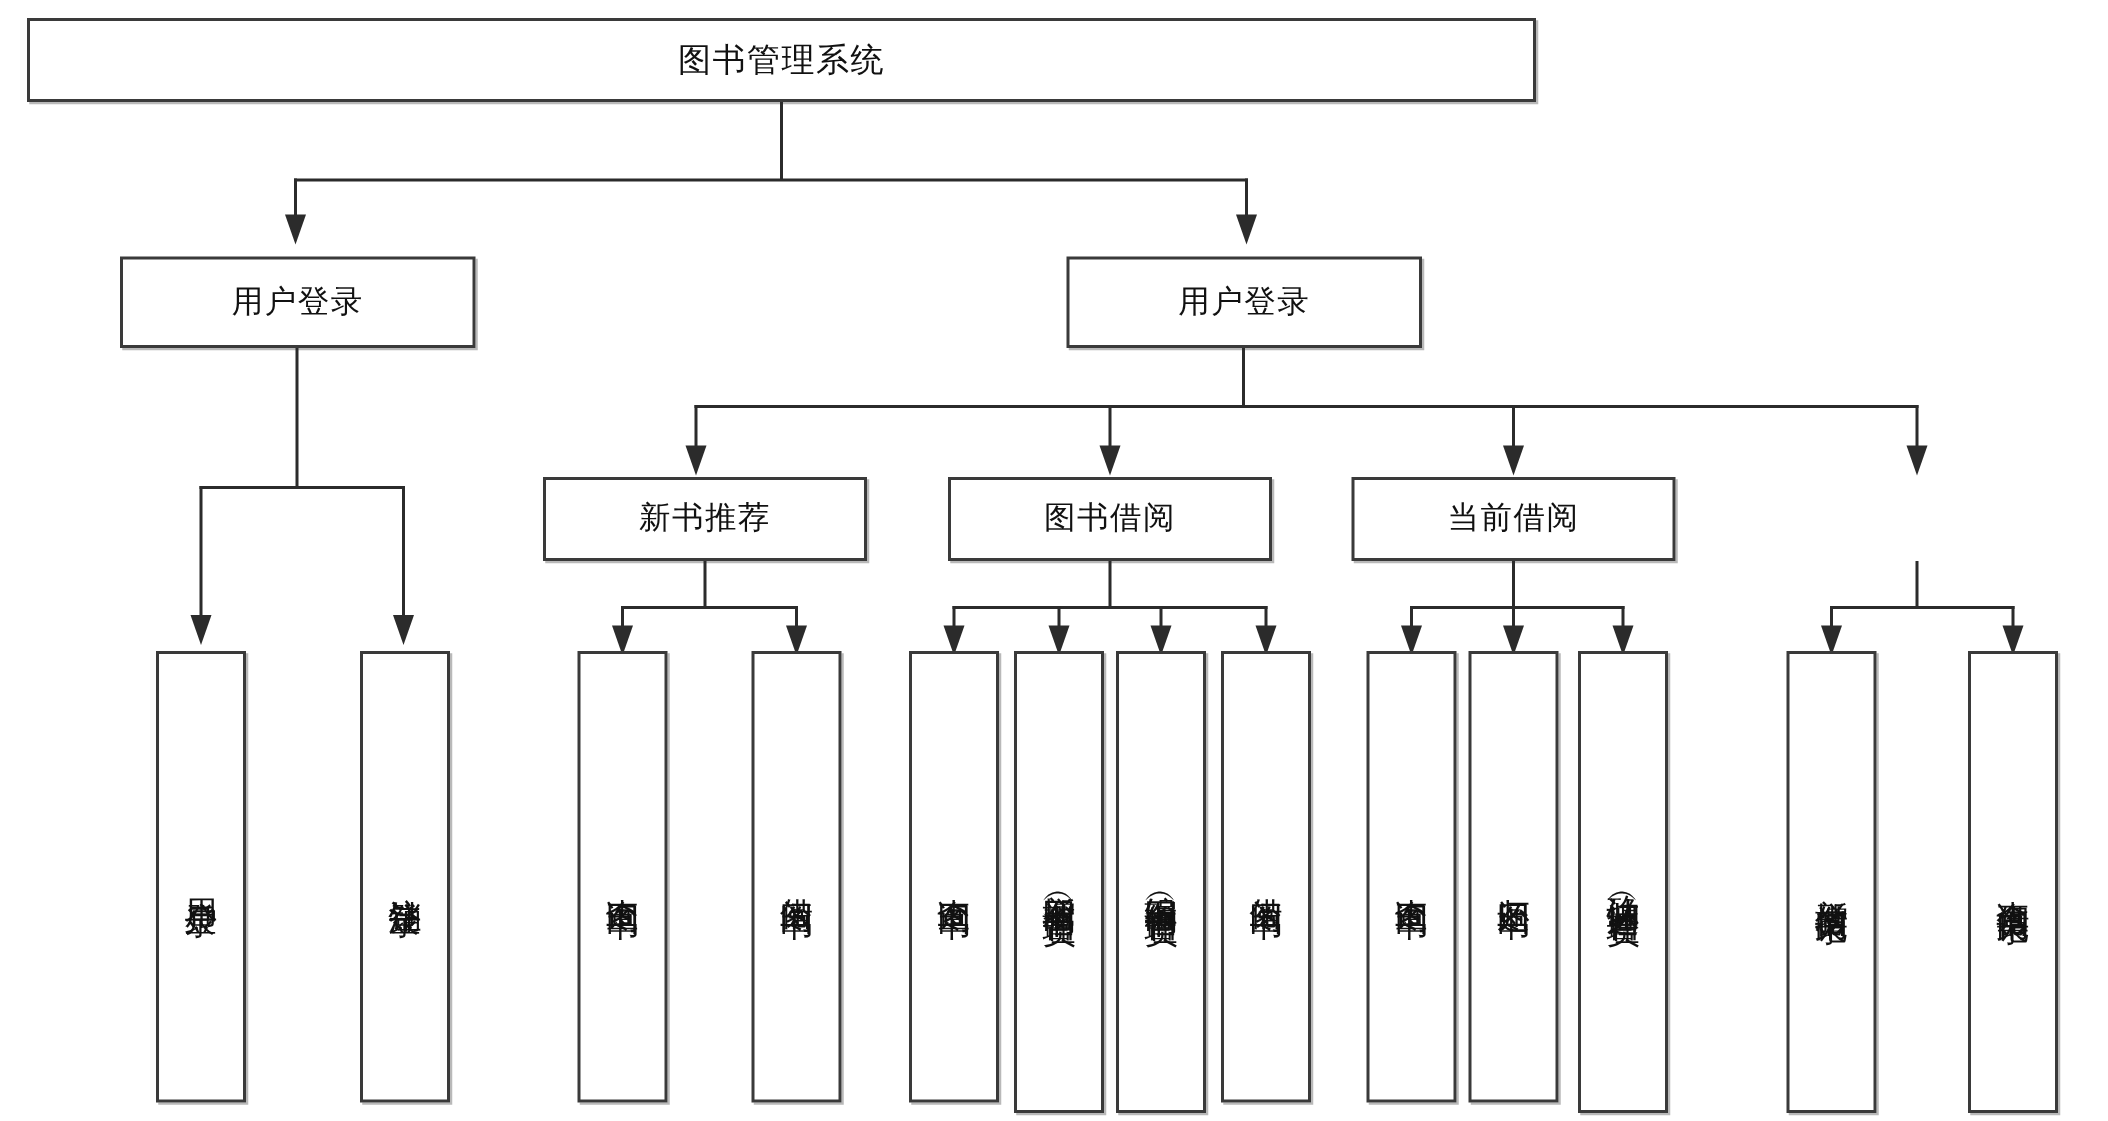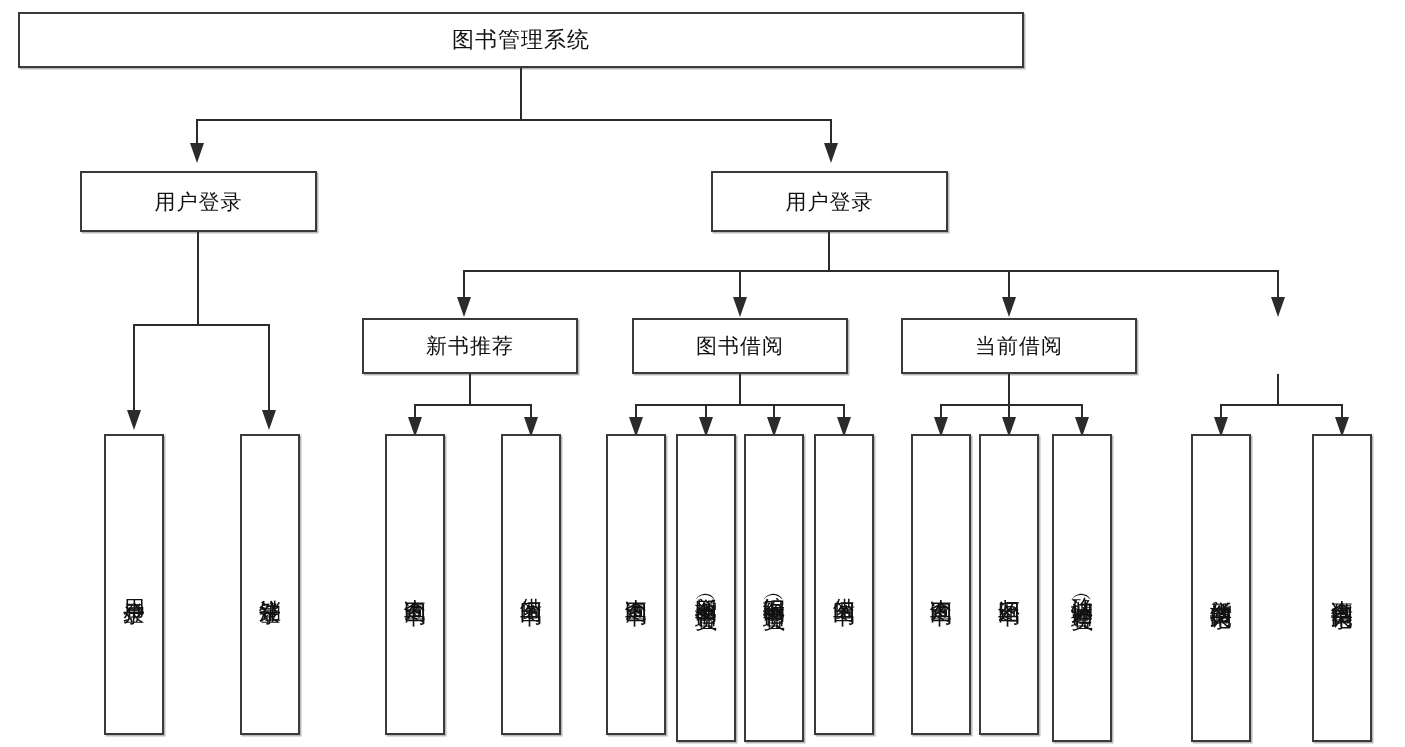--- a/index.html
+++ b/index.html
@@ -123,21 +123,21 @@
   <div class="arrow" style="left:733px;top:297px;"></div>
   <div class="arrow" style="left:1002px;top:297px;"></div>
   <div class="arrow" style="left:1271px;top:297px;"></div>
 
   <div class="node h" style="left:362px;top:318px;width:216px;height:56px;">
     <span>新书推荐</span>
   </div>
   <div class="node h" style="left:632px;top:318px;width:216px;height:56px;">
     <span>图书借阅</span>
   </div>
-  <div class="node h" style="left:901px;top:318px;width:236px;height:56px;">
+  <div class="node h" style="left:901px;top:318px;width:216px;height:56px;">
     <span>当前借阅</span>
   </div>
 
   <div class="seg vline" style="left:469px;top:374px;width:2px;height:31px;"></div>
   <div class="seg hline" style="left:414px;top:404px;width:118px;height:2px;"></div>
   <div class="seg vline" style="left:414px;top:404px;width:2px;height:16px;"></div>
   <div class="seg vline" style="left:530px;top:404px;width:2px;height:16px;"></div>
   <div class="arrow" style="left:408px;top:417px;"></div>
   <div class="arrow" style="left:524px;top:417px;"></div>
 

